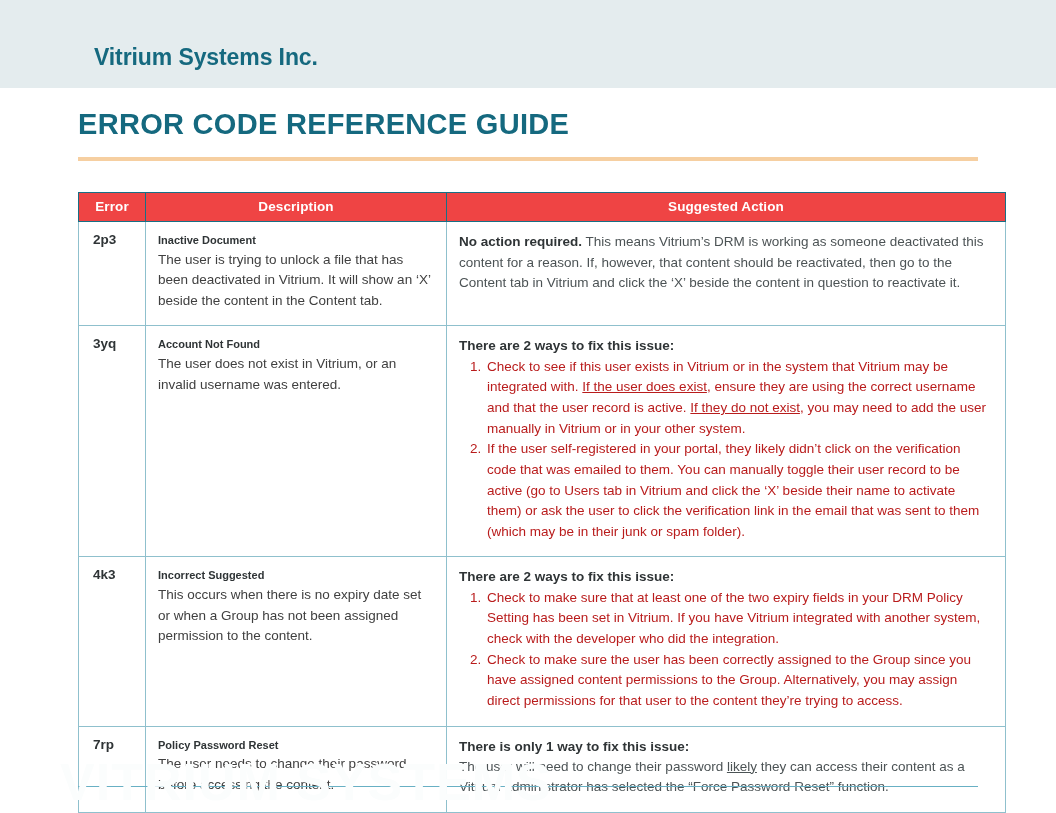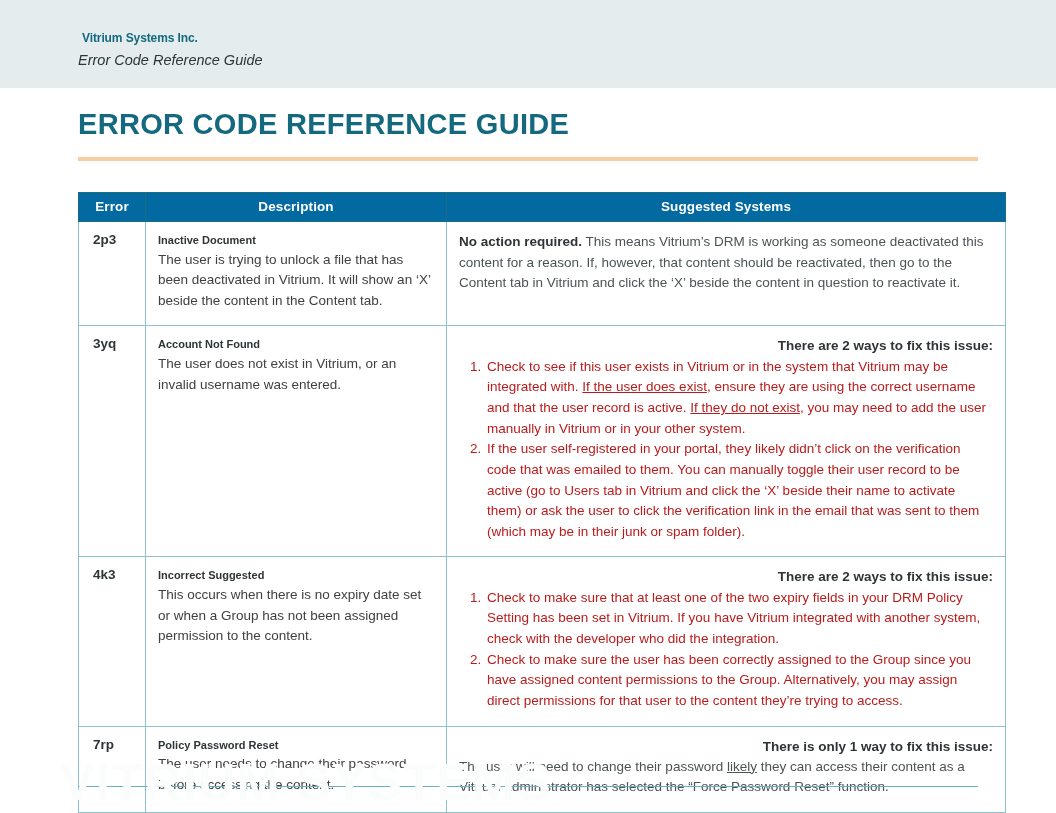--- a/index.html
+++ b/index.html
@@ -22,26 +22,26 @@
     width: 1056px;
     height: 88px;
     background: #e4ecee;
   }
   .banner-inner {
     position: absolute;
     left: 78px;
     top: 26px;
   }
   .company-name {
-    font-size: 12px;
+    font-size: 23px;
     font-weight: bold;
     color: #15697f;
     letter-spacing: -0.1px;
     line-height: 1.35;
-    margin: 4px;
+    margin: 16px;
   }
   .doc-subtitle {
     font-size: 14.5px;
     font-style: italic;
     color: #2f3436;
     line-height: 1.45;
     margin: 3px 0 0 0;
   }
 
   
@@ -82,21 +82,21 @@
     border-collapse: collapse;
     table-layout: fixed;
   }
   .err-table th,
   .err-table td {
     border: 1px solid #8fc0cd;
     vertical-align: top;
     padding: 0;
   }
   .err-table thead th {
-    background: #0369a1;
+    background: #ef4444;
     color: #ffffff;
     font-size: 13.5px;
     font-weight: bold;
     text-align: center;
     padding: 6px 4px 7px;
     border-color: #186f85;
     letter-spacing: 0.1px;
   }
   .err-table thead th.col-error  { width: 58px; }
   .err-table thead th.col-desc   { width: 292px; }
@@ -129,21 +129,20 @@
     line-height: 1.53;
     margin: 0;
   }
 
   .action-lead {
     font-size: 13.5px;
     font-weight: bold;
     color: #2f3436;
     line-height: 1.5;
     margin: 0;
-    text-align: right;
   }
   .action-lead.inline-lead { display: inline; }
   .action-para {
     font-size: 13.5px;
     color: #4c5355;
     line-height: 1.53;
     margin: 0;
   }
   .action-list {
     margin: 0;
@@ -198,21 +197,21 @@
 <div class="page">
 
   <h1 class="page-title">ERROR CODE REFERENCE GUIDE</h1>
   <div class="title-rule"></div>
 
   <table class="err-table">
     <thead>
       <tr>
         <th class="col-error">Error</th>
         <th class="col-desc">Description</th>
-        <th class="col-action">Suggested Systems</th>
+        <th class="col-action">Suggested Action</th>
       </tr>
     </thead>
     <tbody id="table-body">
         <tr>
           <td class="cell-code">2p3</td>
           <td class="cell-desc">
             <div class="desc-title">Inactive Document</div>
             <div class="desc-body">The user is trying to unlock a file that has been deactivated in Vitrium. It will show an ‘X’ beside the content in the Content tab.</div>
           </td>
           <td class="cell-action">

